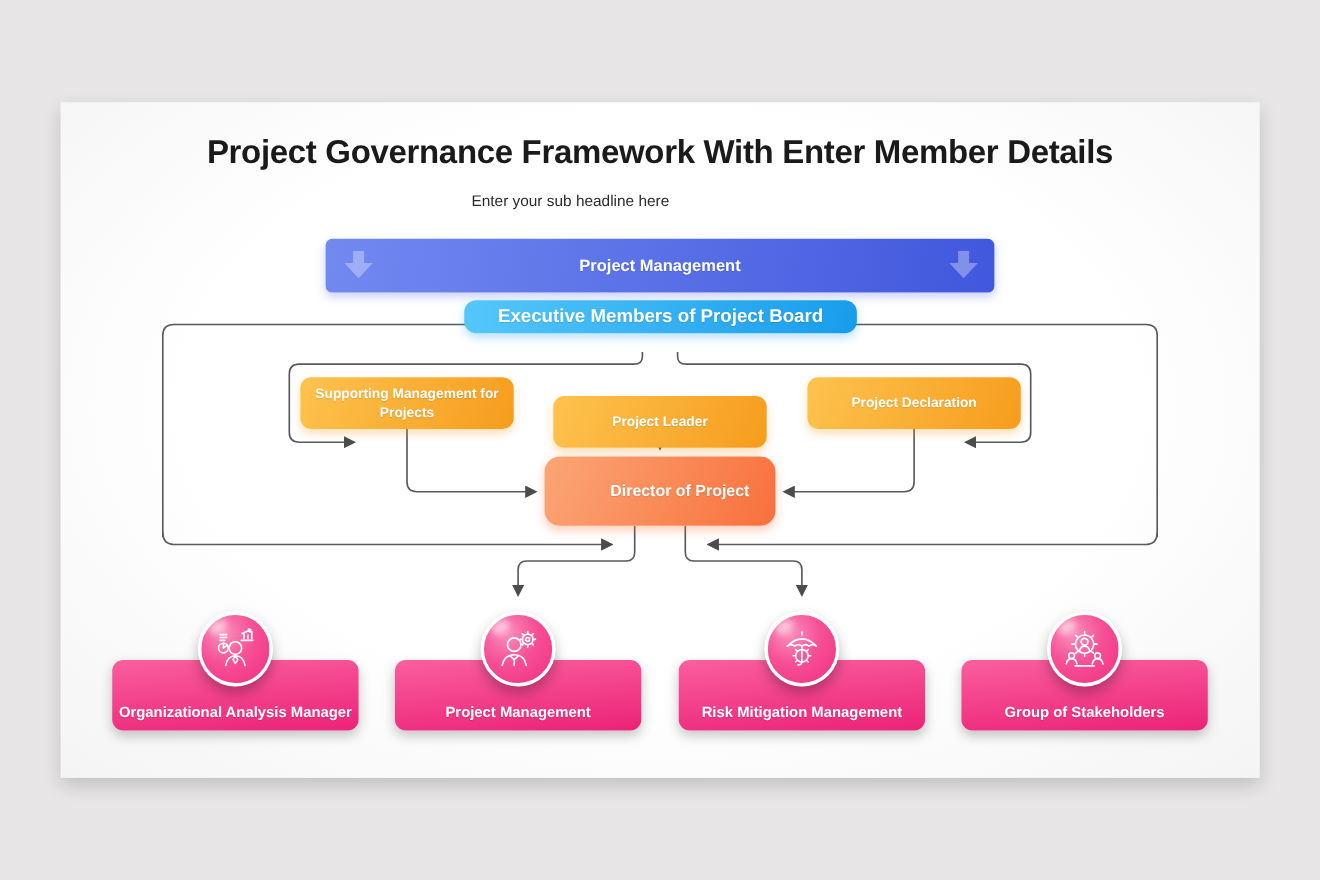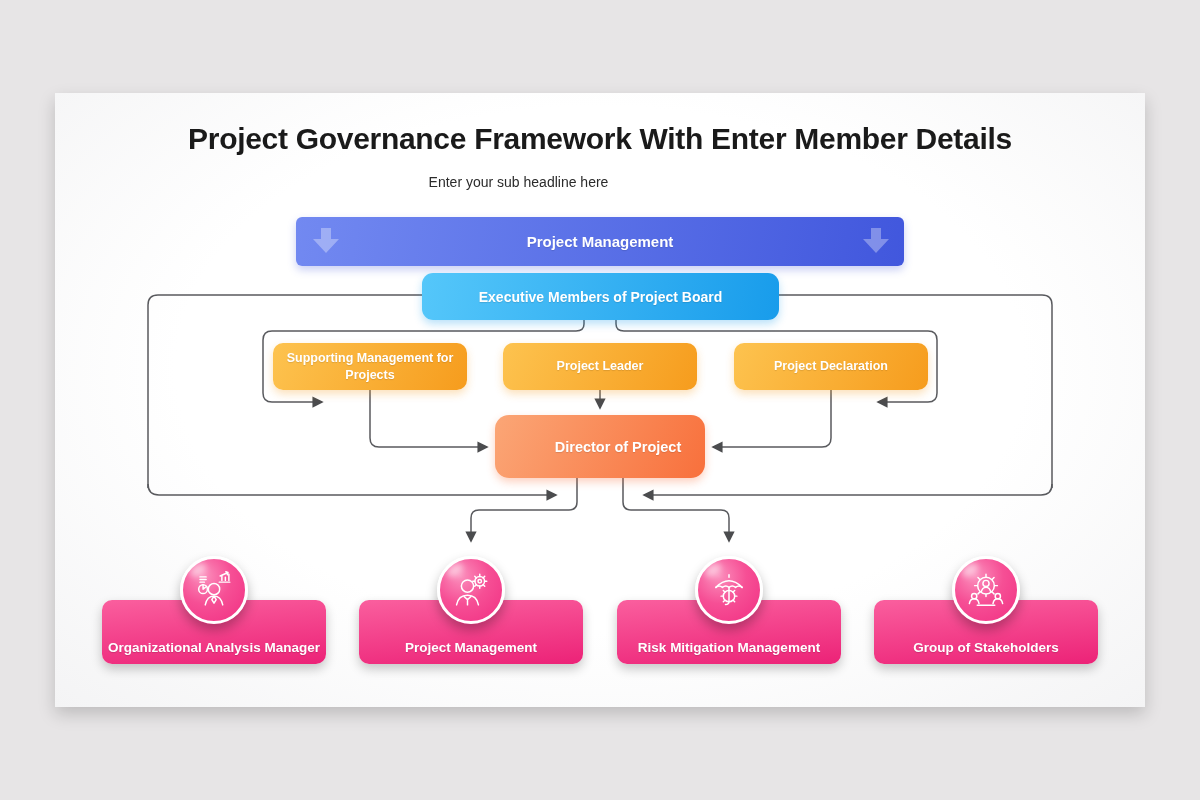--- a/index.html
+++ b/index.html
@@ -23,31 +23,31 @@
     color:#fff; font-weight:700; text-align:center;
     text-shadow:0 1px 1px rgba(0,0,0,0.12); }
   .banner {
     left:296px; top:217px; width:608px; height:49px; border-radius:6px; z-index:2;
     background:linear-gradient(100deg,#7289f1 0%,#4157dd 100%);
     font-size:15px; box-shadow:0 4px 9px rgba(63,86,218,0.28);
   }
   .banner .dn { position:absolute; top:11px; width:30px; height:27px; }
   .banner .dn.left { left:15px; } .banner .dn.right { right:13px; }
   .exec {
-    left:422px; top:273px; width:357px; height:47px; border-radius:11px; z-index:3;
+    left:422px; top:273px; width:357px; height:30px; border-radius:11px; z-index:3;
     background:linear-gradient(100deg,#55c7fa 0%,#189ceb 100%);
-    font-size:14px; box-shadow:0 4px 9px rgba(24,156,235,0.3);align-items:center;
+    font-size:17px; box-shadow:0 4px 9px rgba(24,156,235,0.3);align-items:center;
   }
   .mid {
     top:343px; width:194px; height:47px; border-radius:10px; z-index:2;
     background:linear-gradient(115deg,#fdc34f 0%,#f69c1d 100%);
     font-size:12.5px; line-height:1.35; padding:0 12px;
     box-shadow:0 4px 8px rgba(246,156,29,0.3);
   }
-  .mid.supporting { left:273px; } .mid.leader { left:503px; } .mid.declaration { left:734px;text-align:center; }
+  .mid.supporting { left:273px; } .mid.leader { left:503px;margin-top:17px; } .mid.declaration { left:734px;text-align:center; }
   .director {
     left:495px; top:415px; width:210px; height:63px; border-radius:14px; z-index:2;
     background:linear-gradient(115deg,#fba676 0%,#f8703c 100%);
     font-size:14.5px; box-shadow:0 4px 9px rgba(248,112,60,0.32);padding-left:36px;
   }
   .team-card {
     position:absolute; top:600px; width:224px; height:64px; border-radius:10px; z-index:2;
     background:linear-gradient(175deg,#fa5f9e 0%,#ec2277 100%);
     display:flex; align-items:flex-end; justify-content:center; padding-bottom:9px;
     color:#fff; font-weight:700; font-size:13.5px; text-align:left;

